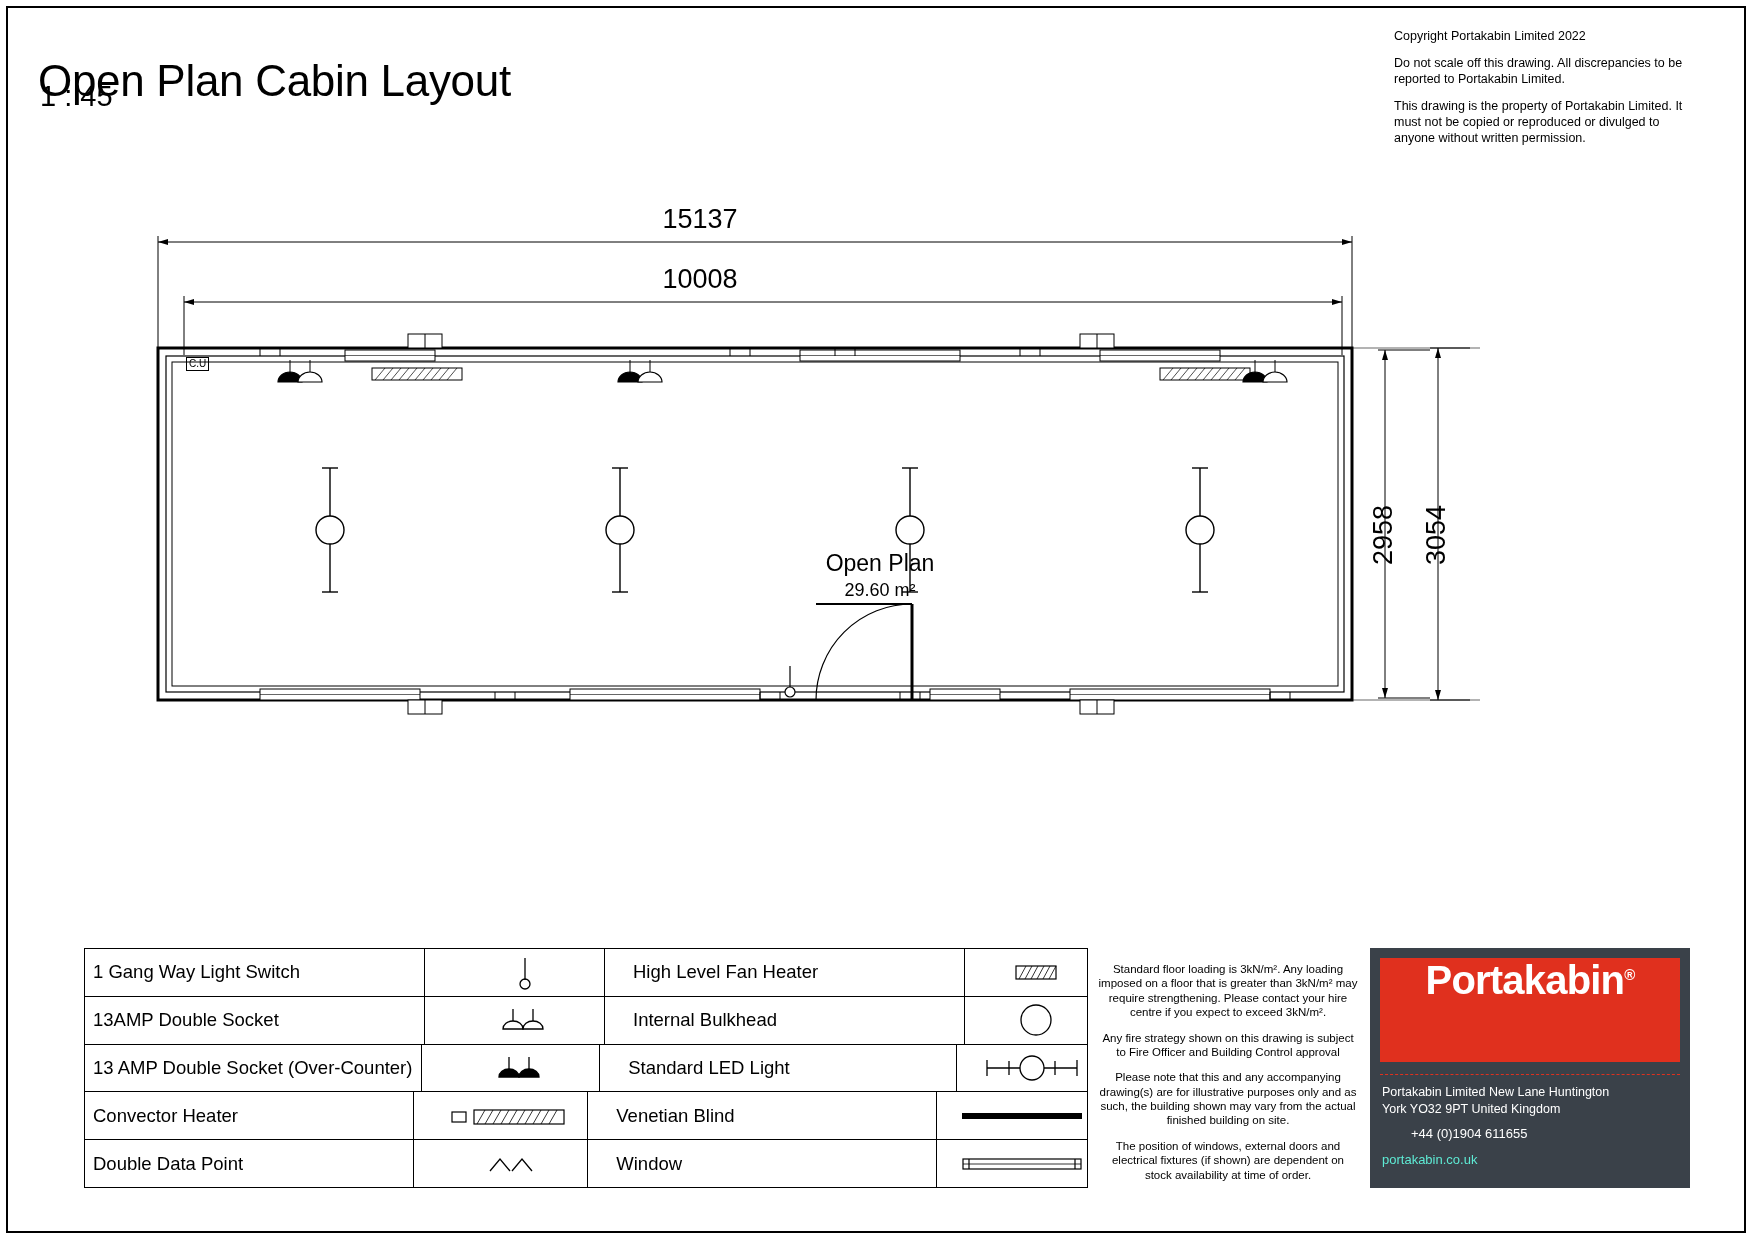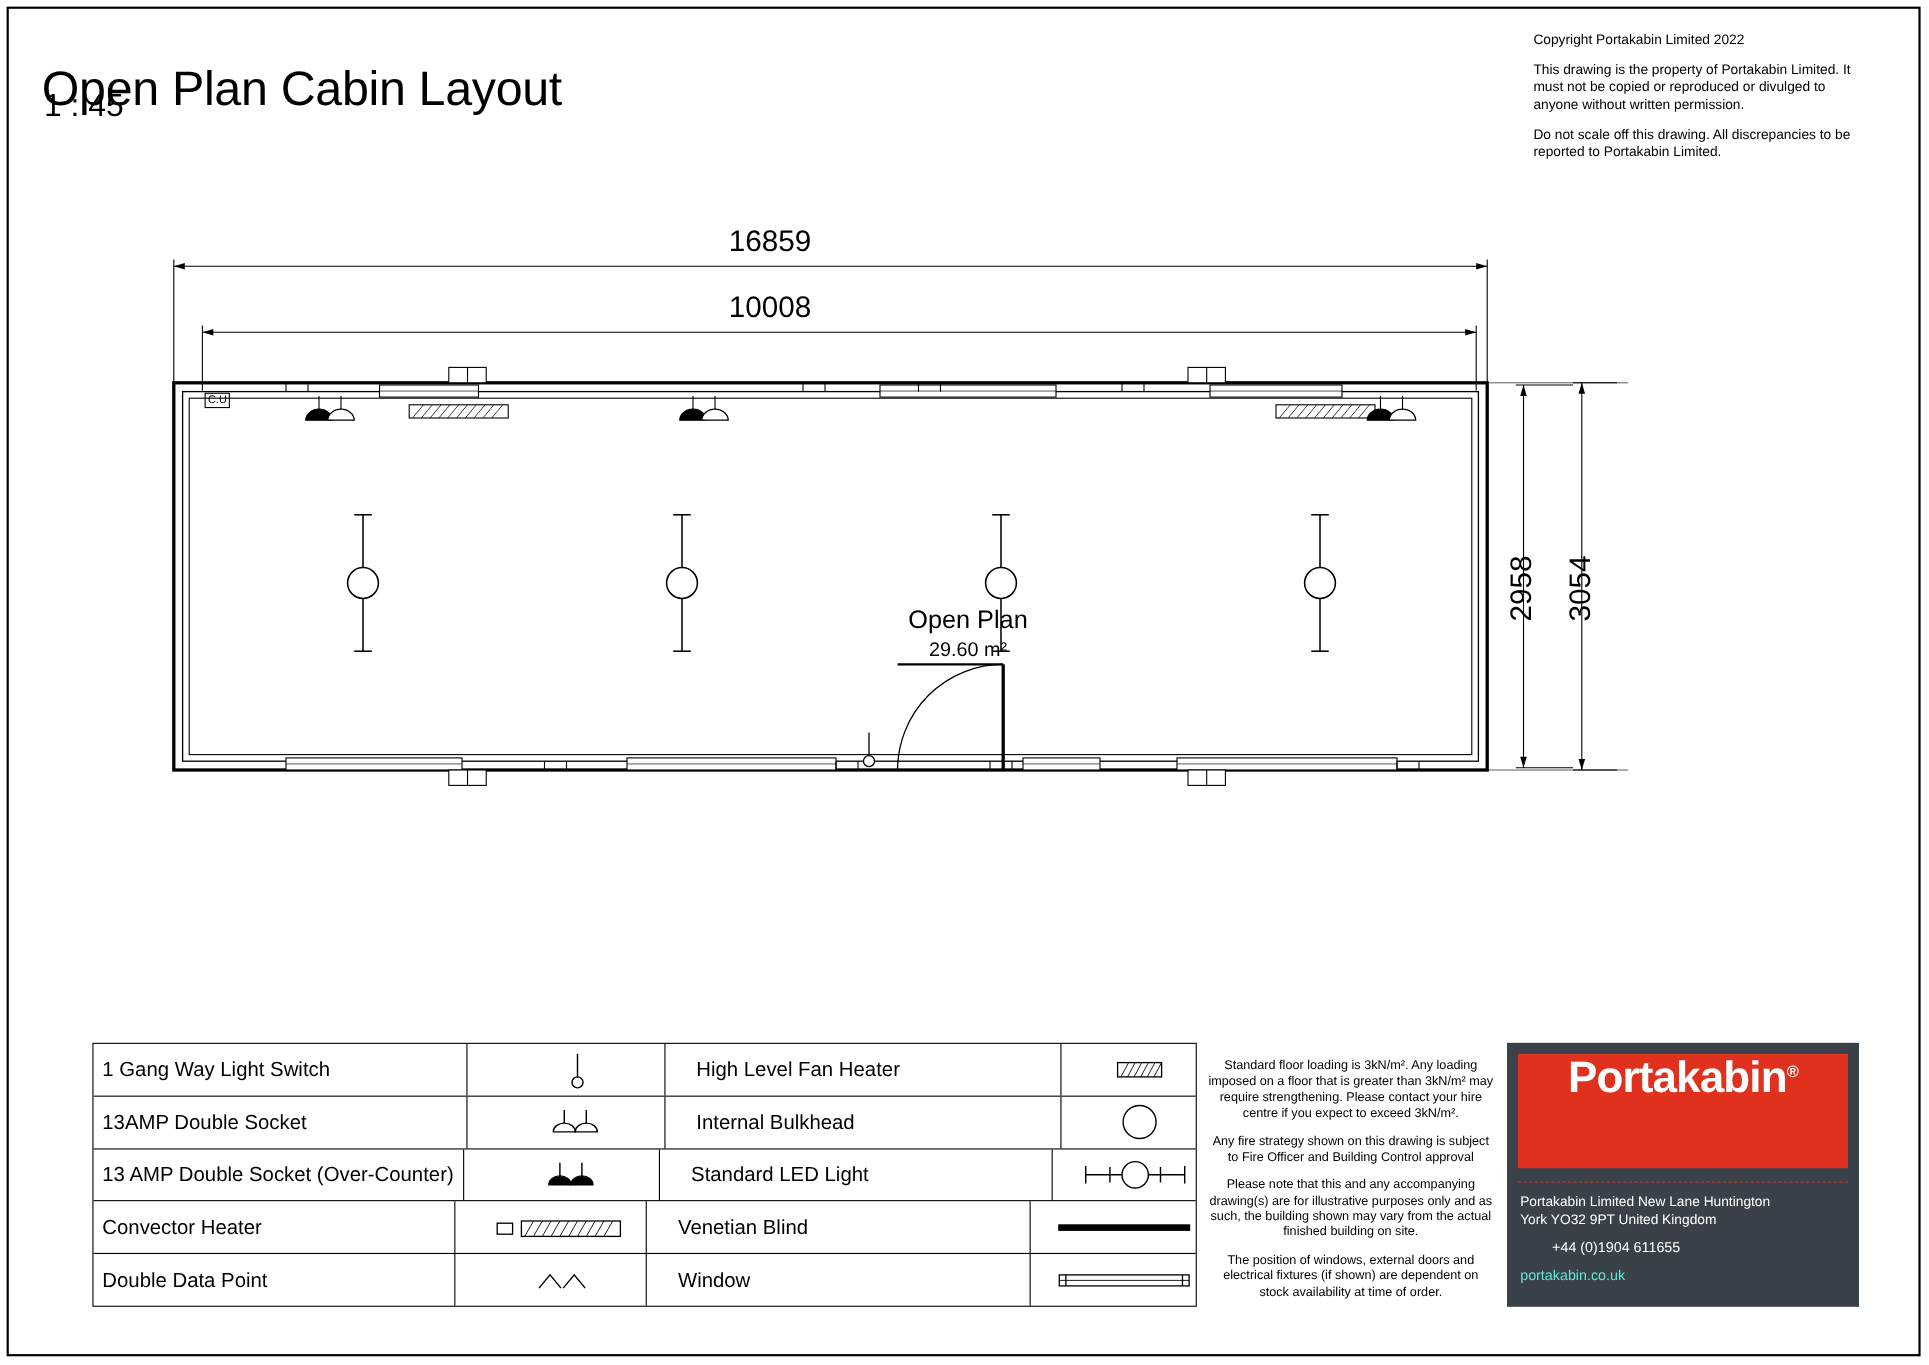--- a/index.html
+++ b/index.html
@@ -206,27 +206,27 @@
 </head>
 <body>
 
 <div class="page-border"></div>
 
 <div class="title">Open Plan Cabin Layout</div>
 <div class="scale">1 : 45</div>
 
 <div class="copy-block">
   <p>Copyright Portakabin Limited 2022</p>
+  <p>Do not scale off this drawing. All discrepancies to be reported to Portakabin Limited.</p>
   <p>This drawing is the property of Portakabin Limited. It must not be copied or reproduced or divulged to anyone without written permission.</p>
-  <p>Do not scale off this drawing. All discrepancies to be reported to Portakabin Limited.</p>
 </div>
 
 <div class="plan">
 
-  <div class="dim-label" style="left:460px; top:4px; width:200px;">16859</div>
+  <div class="dim-label" style="left:460px; top:4px; width:200px;">15137</div>
   <div class="dim-label" style="left:460px; top:64px; width:200px;">10008</div>
   <div class="dim-label vert" style="left:1228px; top:265px; height:140px;">2958</div>
   <div class="dim-label vert" style="left:1281px; top:265px; height:140px;">3054</div>
 
   <div class="room-name">Open Plan</div>
   <div class="room-area">29.60 m²</div>
   <div class="cu-label">C.U</div>
 
   <svg class="plan-svg" width="1520" height="640" viewBox="0 0 1520 640">
     <g stroke="#000" fill="none" stroke-width="1">

